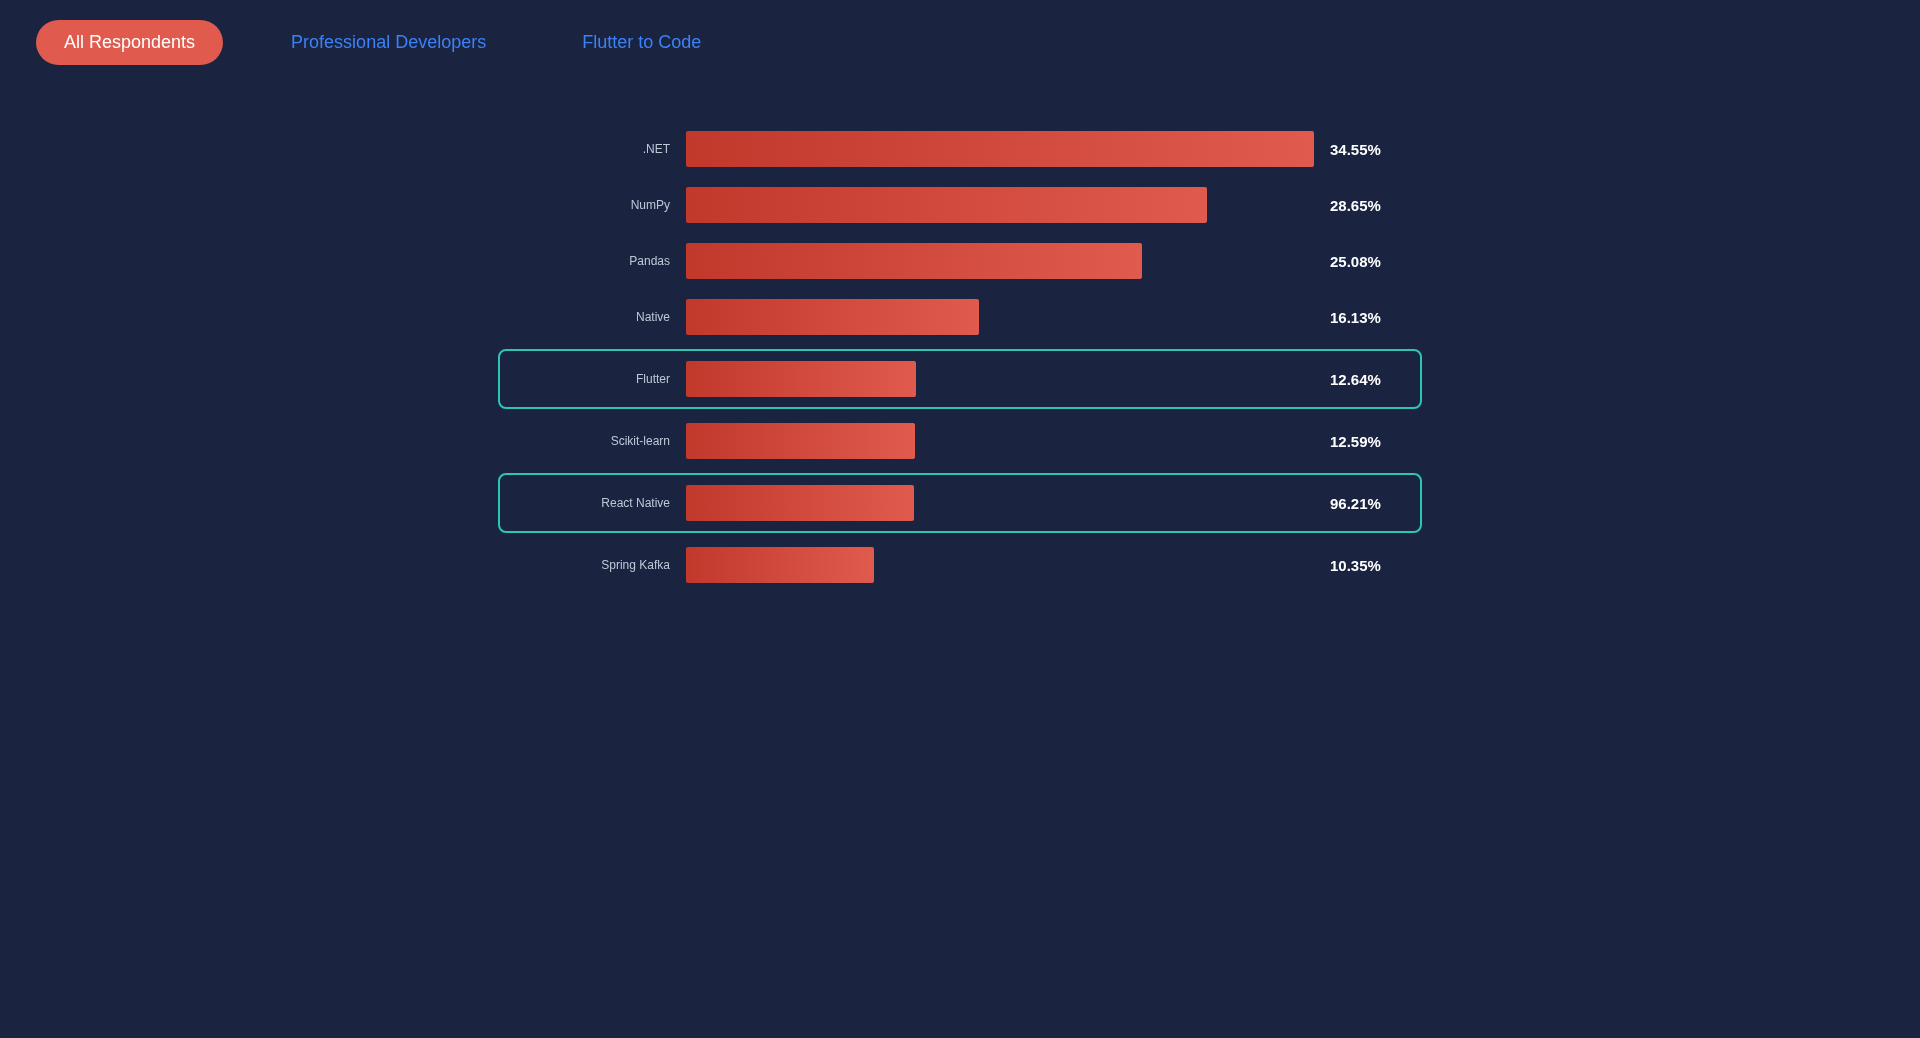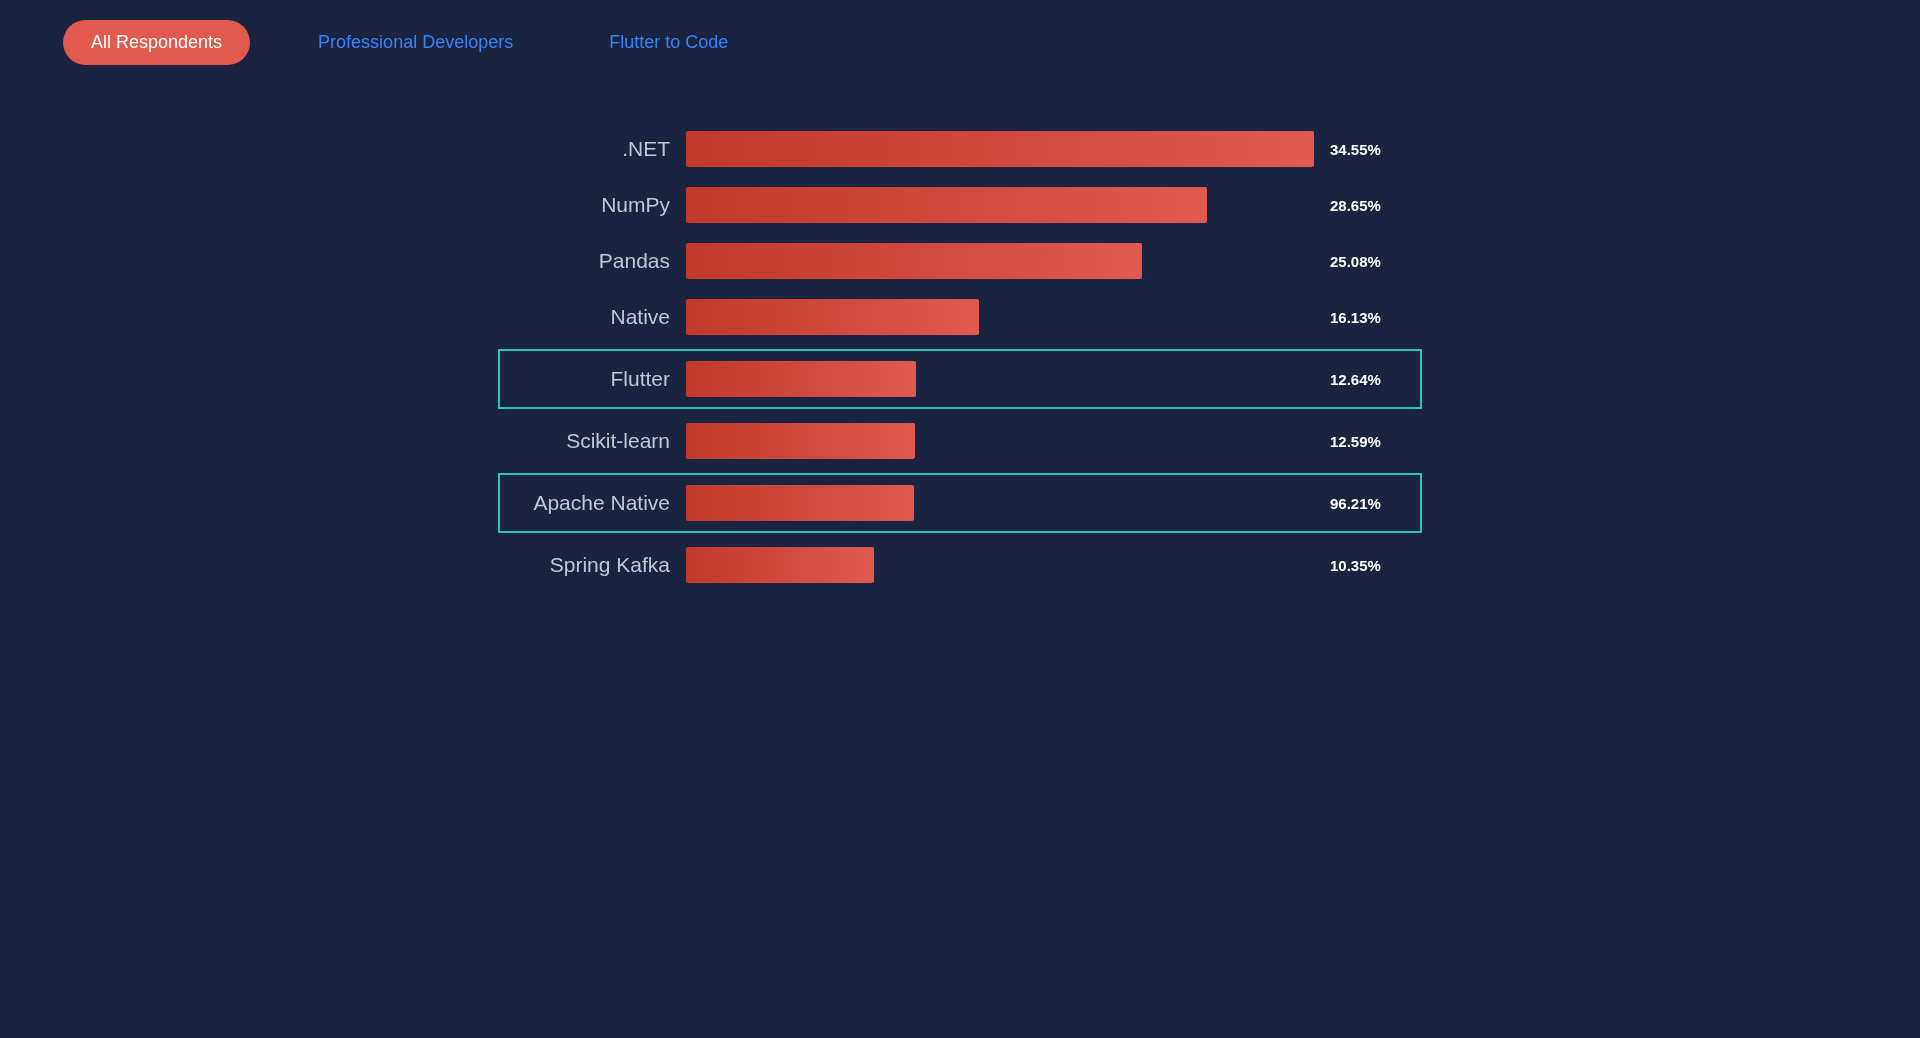--- a/index.html
+++ b/index.html
@@ -13,21 +13,21 @@
       height: 1038px;
       background-color: #1a2340;
       font-family: -apple-system, BlinkMacSystemFont, 'Segoe UI', Arial, sans-serif;
       color: #ffffff;
       overflow: hidden;
     }
 
     .header {
       display: flex;
       align-items: center;
-      padding: 20px 63px;
+      padding: 20px 36px;
       gap: 40px;
     }
 
     .tab-button {
       padding: 12px 28px;
       border-radius: 30px;
       font-size: 18px;
       font-weight: 500;
       cursor: pointer;
       border: none;
@@ -56,30 +56,30 @@
     .chart-row {
       display: flex;
       align-items: center;
       width: 900px;
       gap: 16px;
       padding: 6px 0;
     }
 
     .chart-row.highlighted {
       border: 2px solid #2ec4b6;
-      border-radius: 0;
+      border-radius: 8px;
       padding: 10px 10px;
       margin: 0 -12px;
       width: 924px;
     }
 
     .bar-label {
       width: 160px;
       text-align: right;
-      font-size: 21px;
+      font-size: 12px;
       color: #c0c8d8;
       flex-shrink: 0;
     }
 
     .bar-track {
       flex: 1;
       height: 36px;
       position: relative;
     }
 
@@ -144,21 +144,21 @@
       <div class="bar-value">12.64%</div>
     </div>
     <div class="chart-row">
       <div class="bar-label">Scikit-learn</div>
       <div class="bar-track">
         <div class="bar-fill" style="width: 36.4399%;"></div>
       </div>
       <div class="bar-value">12.59%</div>
     </div>
     <div class="chart-row highlighted">
-      <div class="bar-label">Apache Native</div>
+      <div class="bar-label">React Native</div>
       <div class="bar-track">
         <div class="bar-fill" style="width: 36.3821%;"></div>
       </div>
       <div class="bar-value">96.21%</div>
     </div>
     <div class="chart-row">
       <div class="bar-label">Spring Kafka</div>
       <div class="bar-track">
         <div class="bar-fill" style="width: 29.9566%;"></div>
       </div>

